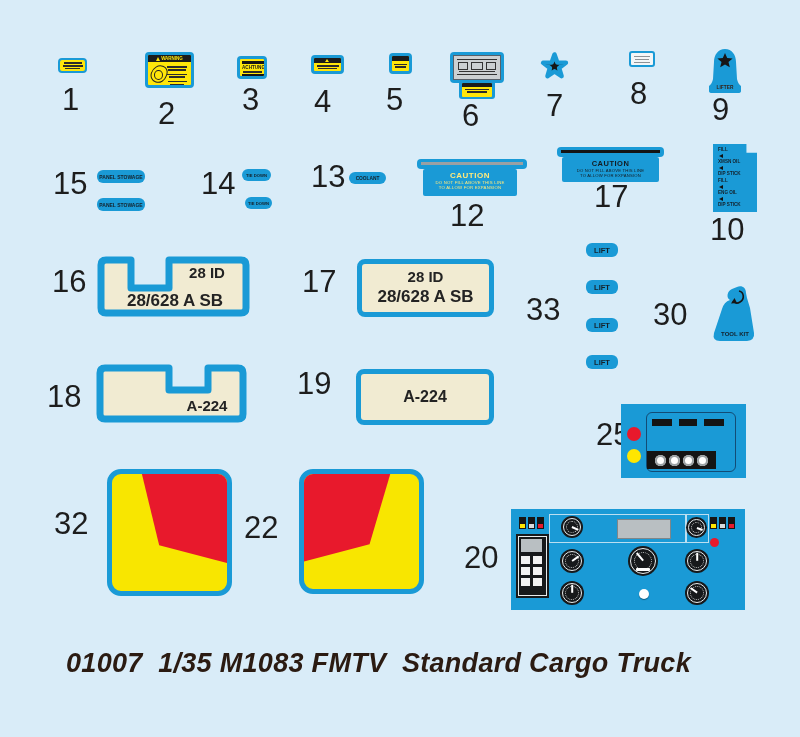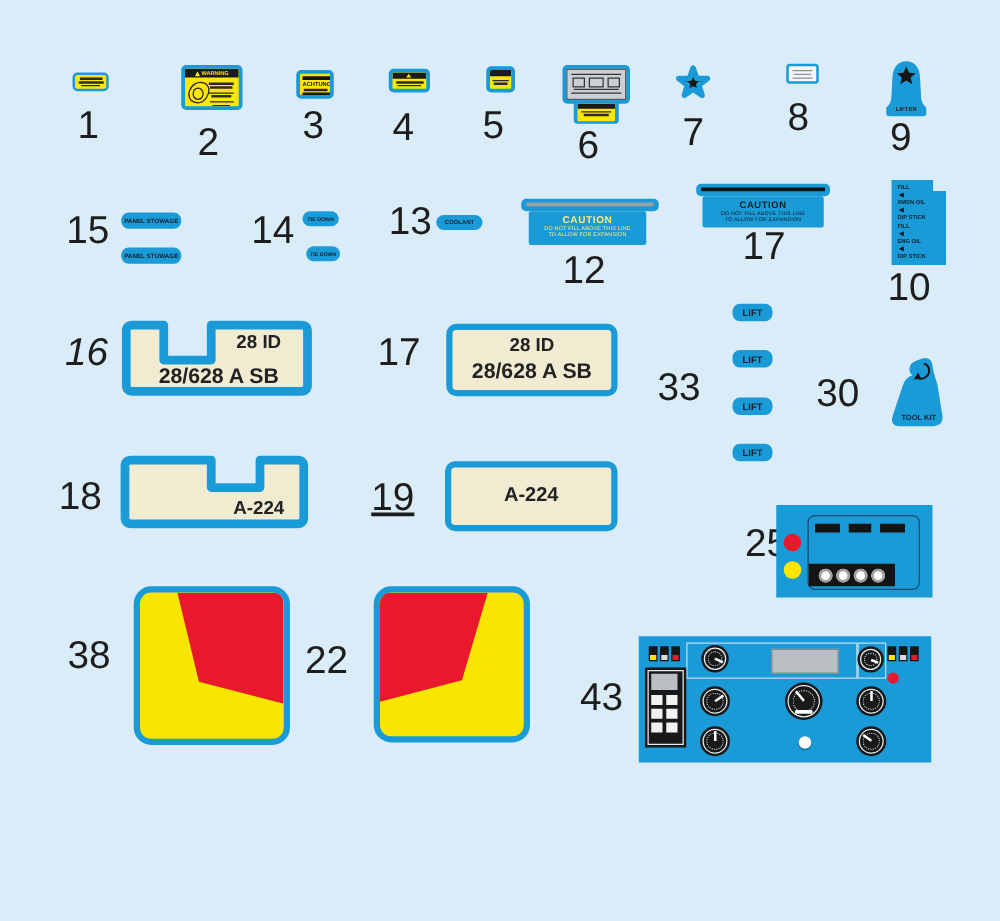--- a/index.html
+++ b/index.html
@@ -205,21 +205,21 @@
     <span class="arr"></span>
     <div>DIP STICK</div>
     <div>FILL</div>
     <span class="arr"></span>
     <div>ENG OIL</div>
     <span class="arr"></span>
     <div>DIP STICK</div>
   </div>
   <div class="num" style="left:710px;top:214px;">10</div>
 
-  <div class="num" style="left:52px;top:266px;font-style:italic;">16</div>
+  <div class="num" style="left:52px;top:266px;">16</div>
   <svg style="position:absolute;left:97px;top:256px;" width="153" height="61" viewBox="0 0 153 61">
     <path d="M9,4 L34,4 L34,32 L72,32 L72,4 L144,4 Q149,4 149,9 L149,52 Q149,57 144,57 L9,57 Q4,57 4,52 L4,9 Q4,4 9,4 Z" fill="#f1ebd2" stroke="#1a9ad6" stroke-width="7" stroke-linejoin="round"></path>
     <text x="110" y="22" font-size="15" font-weight="bold" fill="#232323" text-anchor="middle">28 ID</text>
     <text x="78" y="50" font-size="17" font-weight="bold" fill="#232323" text-anchor="middle">28/628 A SB</text>
   </svg>
 
   <div class="num" style="left:302px;top:266px;">17</div>
   <div style="position:absolute;left:357px;top:259px;width:137px;height:58px;background:var(--cream);
               border:5px solid var(--blue);border-radius:8px;box-sizing:border-box;text-align:center;
               color:#232323;font-weight:bold;padding-top:3px;">
@@ -240,21 +240,21 @@
     <polygon points="26.5,14 23,19.5 29,19" fill="#161616"></polygon>
     <text x="27" y="52" font-size="6" font-weight="bold" fill="#14222c" text-anchor="middle">TOOL KIT</text>
   </svg>
 
   <div class="num" style="left:47px;top:381px;">18</div>
   <svg style="position:absolute;left:96px;top:364px;" width="151" height="59" viewBox="0 0 151 59">
     <path d="M9,4 L73,4 L73,26 L112,26 L112,4 L142,4 Q147,4 147,9 L147,50 Q147,55 142,55 L9,55 Q4,55 4,50 L4,9 Q4,4 9,4 Z" fill="#f1ebd2" stroke="#1a9ad6" stroke-width="7" stroke-linejoin="round"></path>
     <text x="111" y="47" font-size="15" font-weight="bold" fill="#232323" text-anchor="middle">A-224</text>
   </svg>
 
-  <div class="num" style="left:297px;top:382px;text-decoration:underline;">19</div>
+  <div class="num" style="left:297px;top:368px;">19</div>
   <div style="position:absolute;left:356px;top:369px;width:138px;height:56px;background:var(--cream);
               border:5px solid var(--blue);border-radius:8px;box-sizing:border-box;display:flex;
               align-items:center;justify-content:center;color:#232323;font-weight:bold;font-size:16px;">
     <span>A-224</span>
   </div>
 
   <div class="num" style="left:576px;top:419px;margin-left:20px;">25</div>
   <div style="position:absolute;left:621px;top:404px;width:125px;height:74px;background:var(--blue);">
     <div class="obox25" style="left:25px;top:8px;width:88px;height:58px;"></div>
     <div class="dot" style="left:6px;top:23px;width:14px;height:14px;background:var(--red);"></div>
@@ -263,31 +263,31 @@
     <div class="bar25" style="left:58px;top:15px;width:18px;height:7px;"></div>
     <div class="bar25" style="left:83px;top:15px;width:20px;height:7px;"></div>
     <div class="strip25" style="left:26px;top:47px;width:69px;height:18px;">
       <span class="wc"></span>
       <span class="wc"></span>
       <span class="wc"></span>
       <span class="wc"></span>
     </div>
   </div>
 
-  <div class="num" style="left:54px;top:508px;">38</div>
+  <div class="num" style="left:54px;top:508px;">32</div>
   <div class="flag" style="left:107px;top:469px;width:125px;height:127px;">
     <div class="redpoly" style="clip-path:polygon(26% 0, 100% 0, 100% 76%, 41% 61%);"></div>
   </div>
 
   <div class="num" style="left:244px;top:512px;text-align:center;">22</div>
   <div class="flag" style="left:299px;top:469px;width:125px;height:125px;">
     <div class="redpoly" style="clip-path:polygon(0 0, 75% 0, 57% 61%, 0 76%);"></div>
   </div>
 
-  <div class="num" style="left:464px;top:542px;">43</div>
+  <div class="num" style="left:464px;top:542px;">20</div>
   <div style="position:absolute;left:511px;top:509px;width:234px;height:101px;background:var(--blue);">
     <div class="obox" style="left:38px;top:5px;width:135px;height:27px;"></div>
     <div class="obox" style="left:175px;top:5px;width:21px;height:27px;"></div>
 
     <div class="ind3" style="left:8px;top:8px;">
       <span class="cell" style="--c:#ffe600;"></span>
       <span class="cell" style="--c:#d8dcde;"></span>
       <span class="cell" style="--c:#e8192c;"></span>
     </div>
     <div class="ind3" style="left:199px;top:8px;">
@@ -317,14 +317,15 @@
     <div class="gauge" style="left:51px;top:74px;width:20px;height:20px;--ang:-90deg;"></div>
     <div class="gauge" style="left:119px;top:39px;width:26px;height:26px;--ang:-130deg;">
       <span class="gbase"></span>
     </div>
     <div class="gauge" style="left:177px;top:10px;width:17px;height:17px;--ang:20deg;"></div>
     <div class="gauge" style="left:176px;top:42px;width:20px;height:20px;--ang:-90deg;"></div>
     <div class="gauge" style="left:176px;top:74px;width:20px;height:20px;--ang:-145deg;"></div>
     <div class="knob" style="left:128px;top:80px;width:10px;height:10px;"></div>
   </div>
 
+  <div class="title" style="left:66px;top:648px;">01007  1/35 M1083 FMTV  Standard Cargo Truck</div>
 
 </div>
 
 </body></html>

